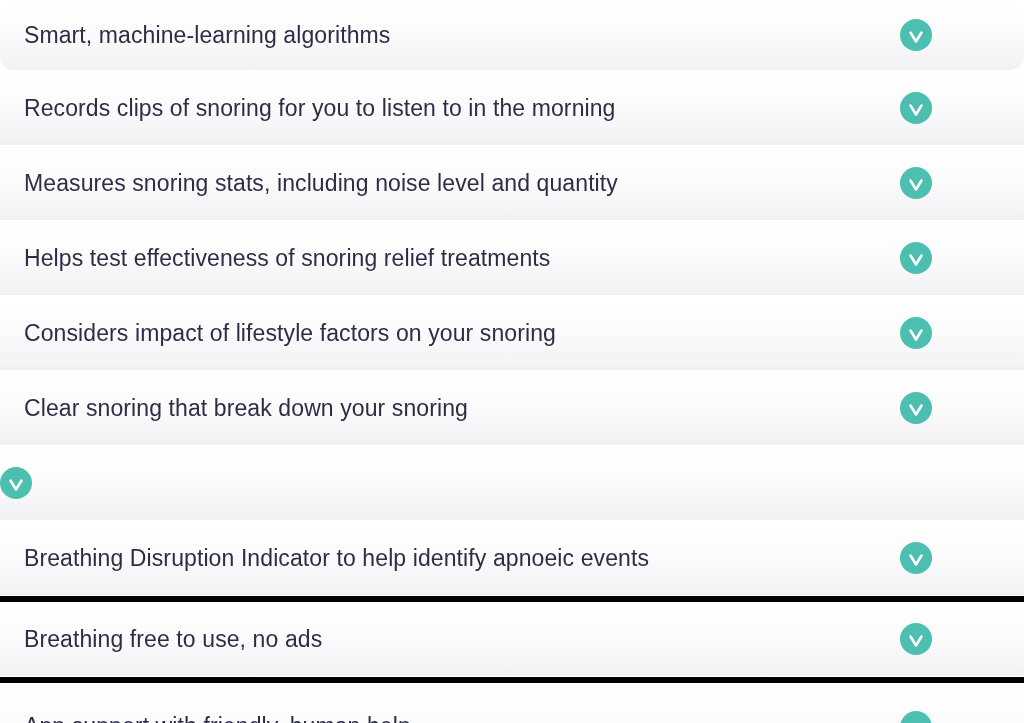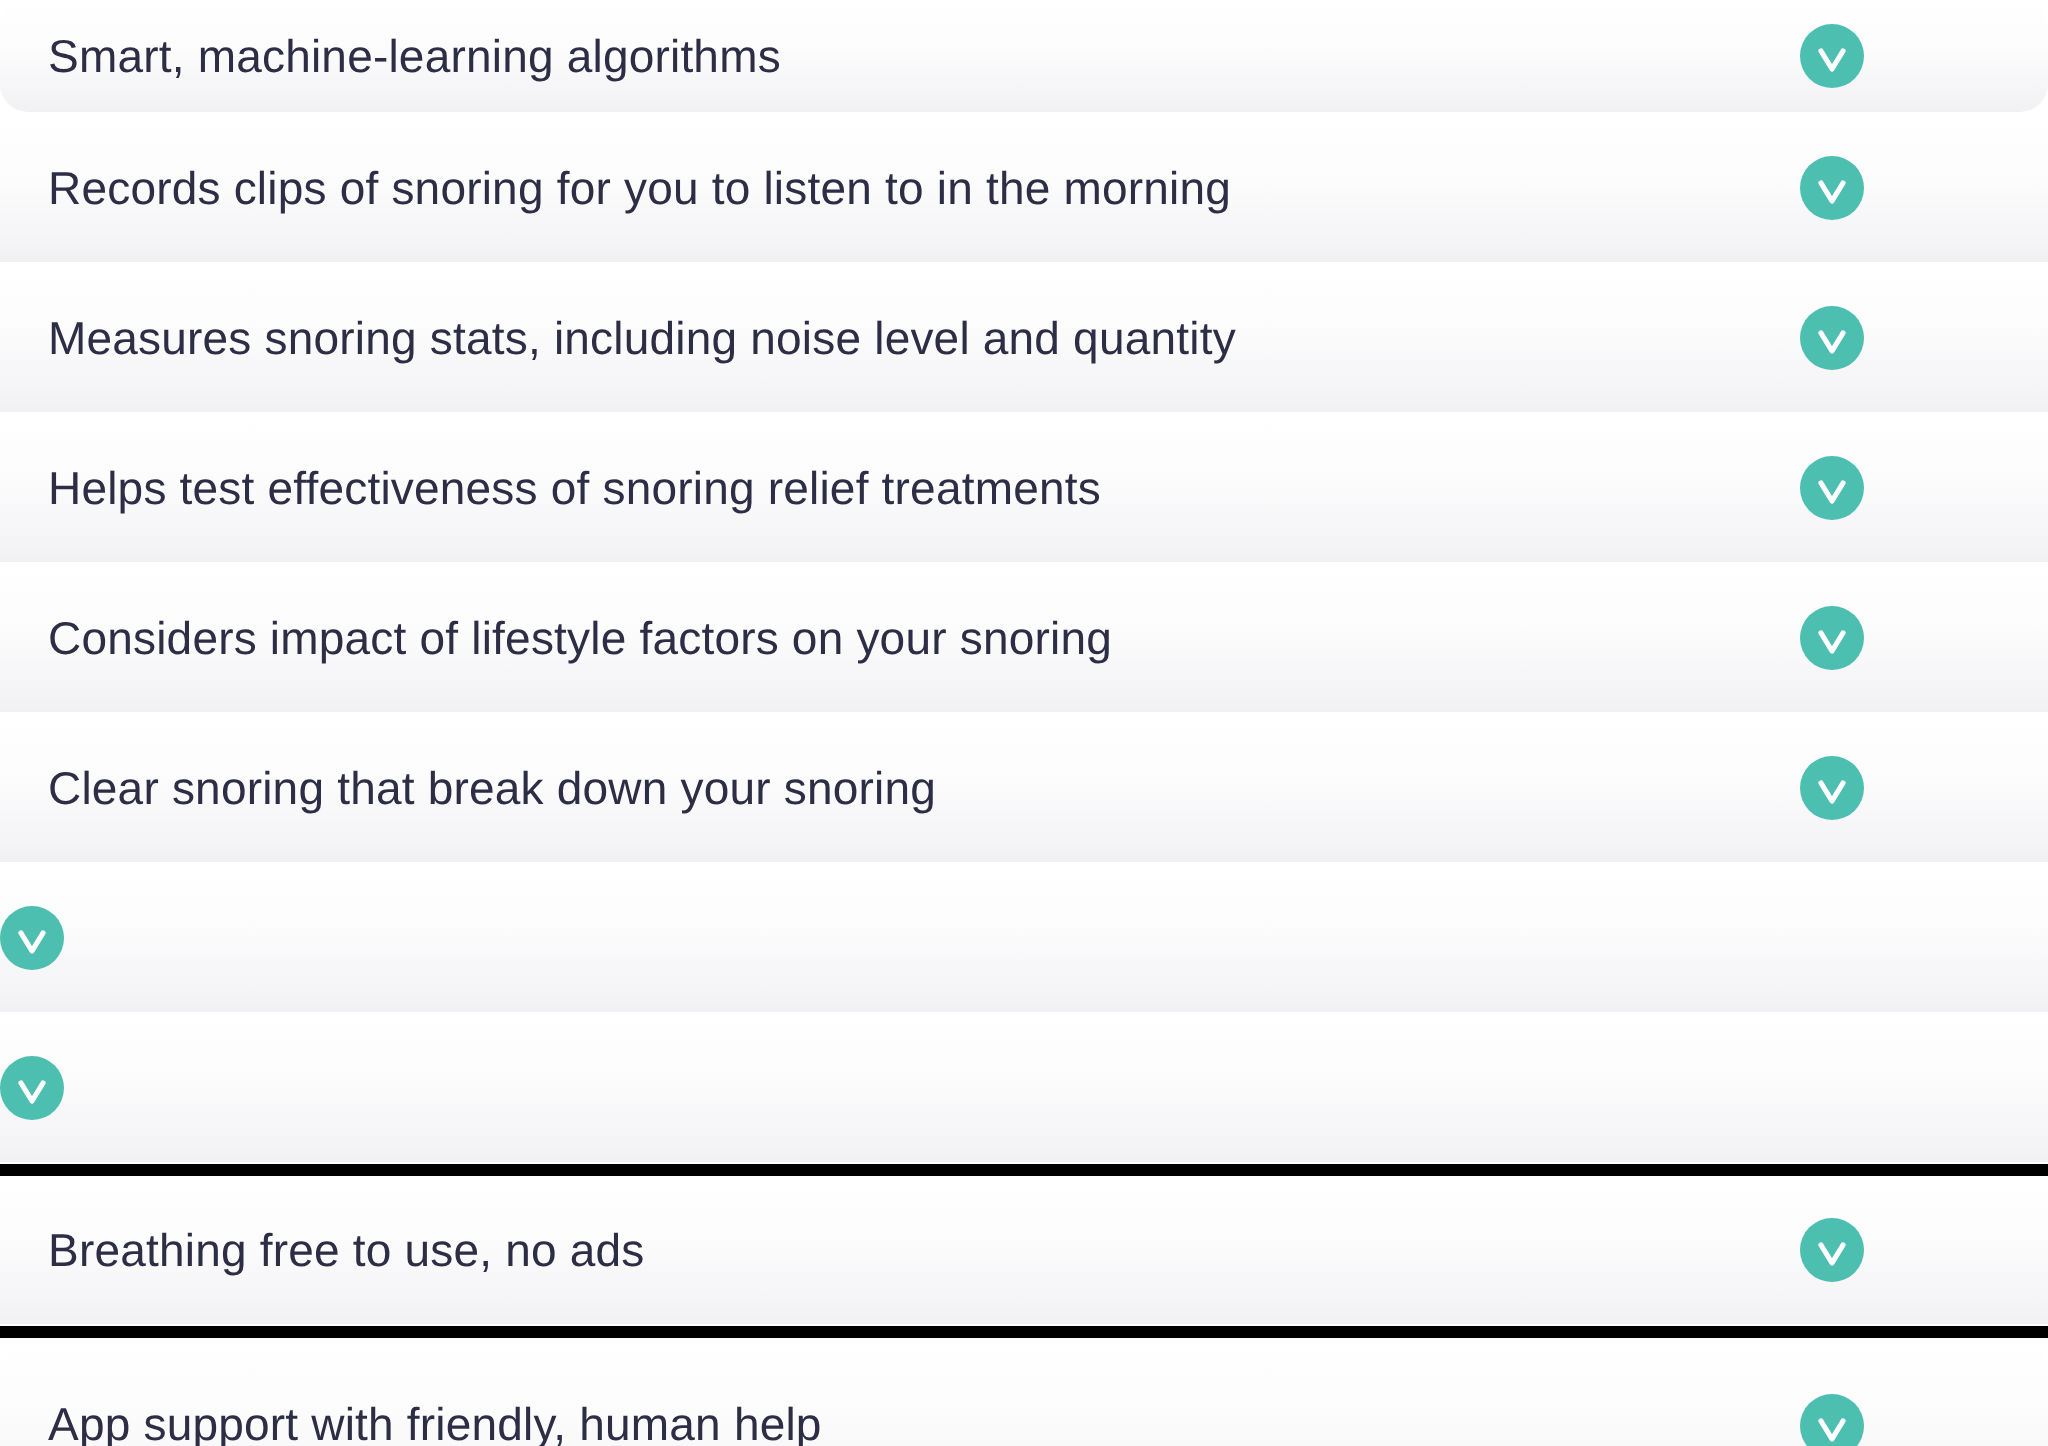--- a/index.html
+++ b/index.html
@@ -36,21 +36,21 @@
     background: linear-gradient(to bottom, #ffffff 0%, #fcfcfd 42%, #f4f4f6 88%, #f1f1f3 100%);
     margin-bottom: 1px;
   }
 
   
   .row.corner-top {
     border-top-left-radius: 14px;
     border-top-right-radius: 14px;
     border-bottom-left-radius: 14px;
     border-bottom-right-radius: 14px;
-    height: 56px;
+    height: 70px;
   }
 
   
   .row.corner-bottom {
     border-top-left-radius: 14px;
     border-top-right-radius: 14px;
     border-bottom-left-radius: 14px;
     border-bottom-right-radius: 14px;
     margin-bottom: 0;
     height: 87px;
@@ -178,20 +178,21 @@
       <div class="row-icon-cell">
         <span class="check-badge">
           <svg viewBox="0 0 32 32" aria-hidden="true">
               <path d="M10.5 13.5 L16 22.5 L21.5 13.5" fill="none" stroke="#ffffff" stroke-width="2.6" stroke-linecap="round" stroke-linejoin="round"></path>
             </svg>
         </span>
       </div>
     </div>
 
     <div class="row tall">
+      <div class="row-label">Breathing Disruption Indicator to help identify apnoeic events</div>
       <div class="row-icon-cell">
         <span class="check-badge">
           <svg viewBox="0 0 32 32" aria-hidden="true">
               <path d="M10.5 13.5 L16 22.5 L21.5 13.5" fill="none" stroke="#ffffff" stroke-width="2.6" stroke-linecap="round" stroke-linejoin="round"></path>
             </svg>
         </span>
       </div>
     </div>
 
     <div class="divider"></div>

